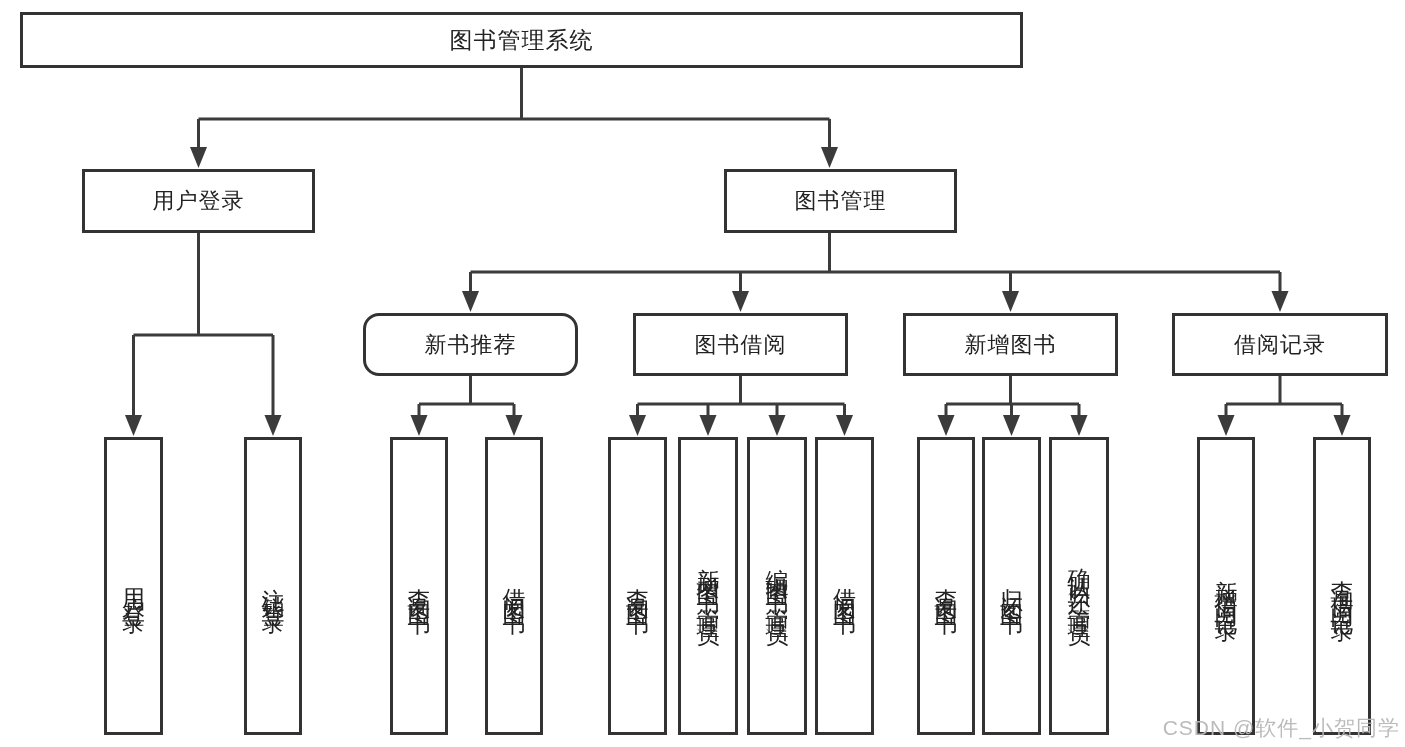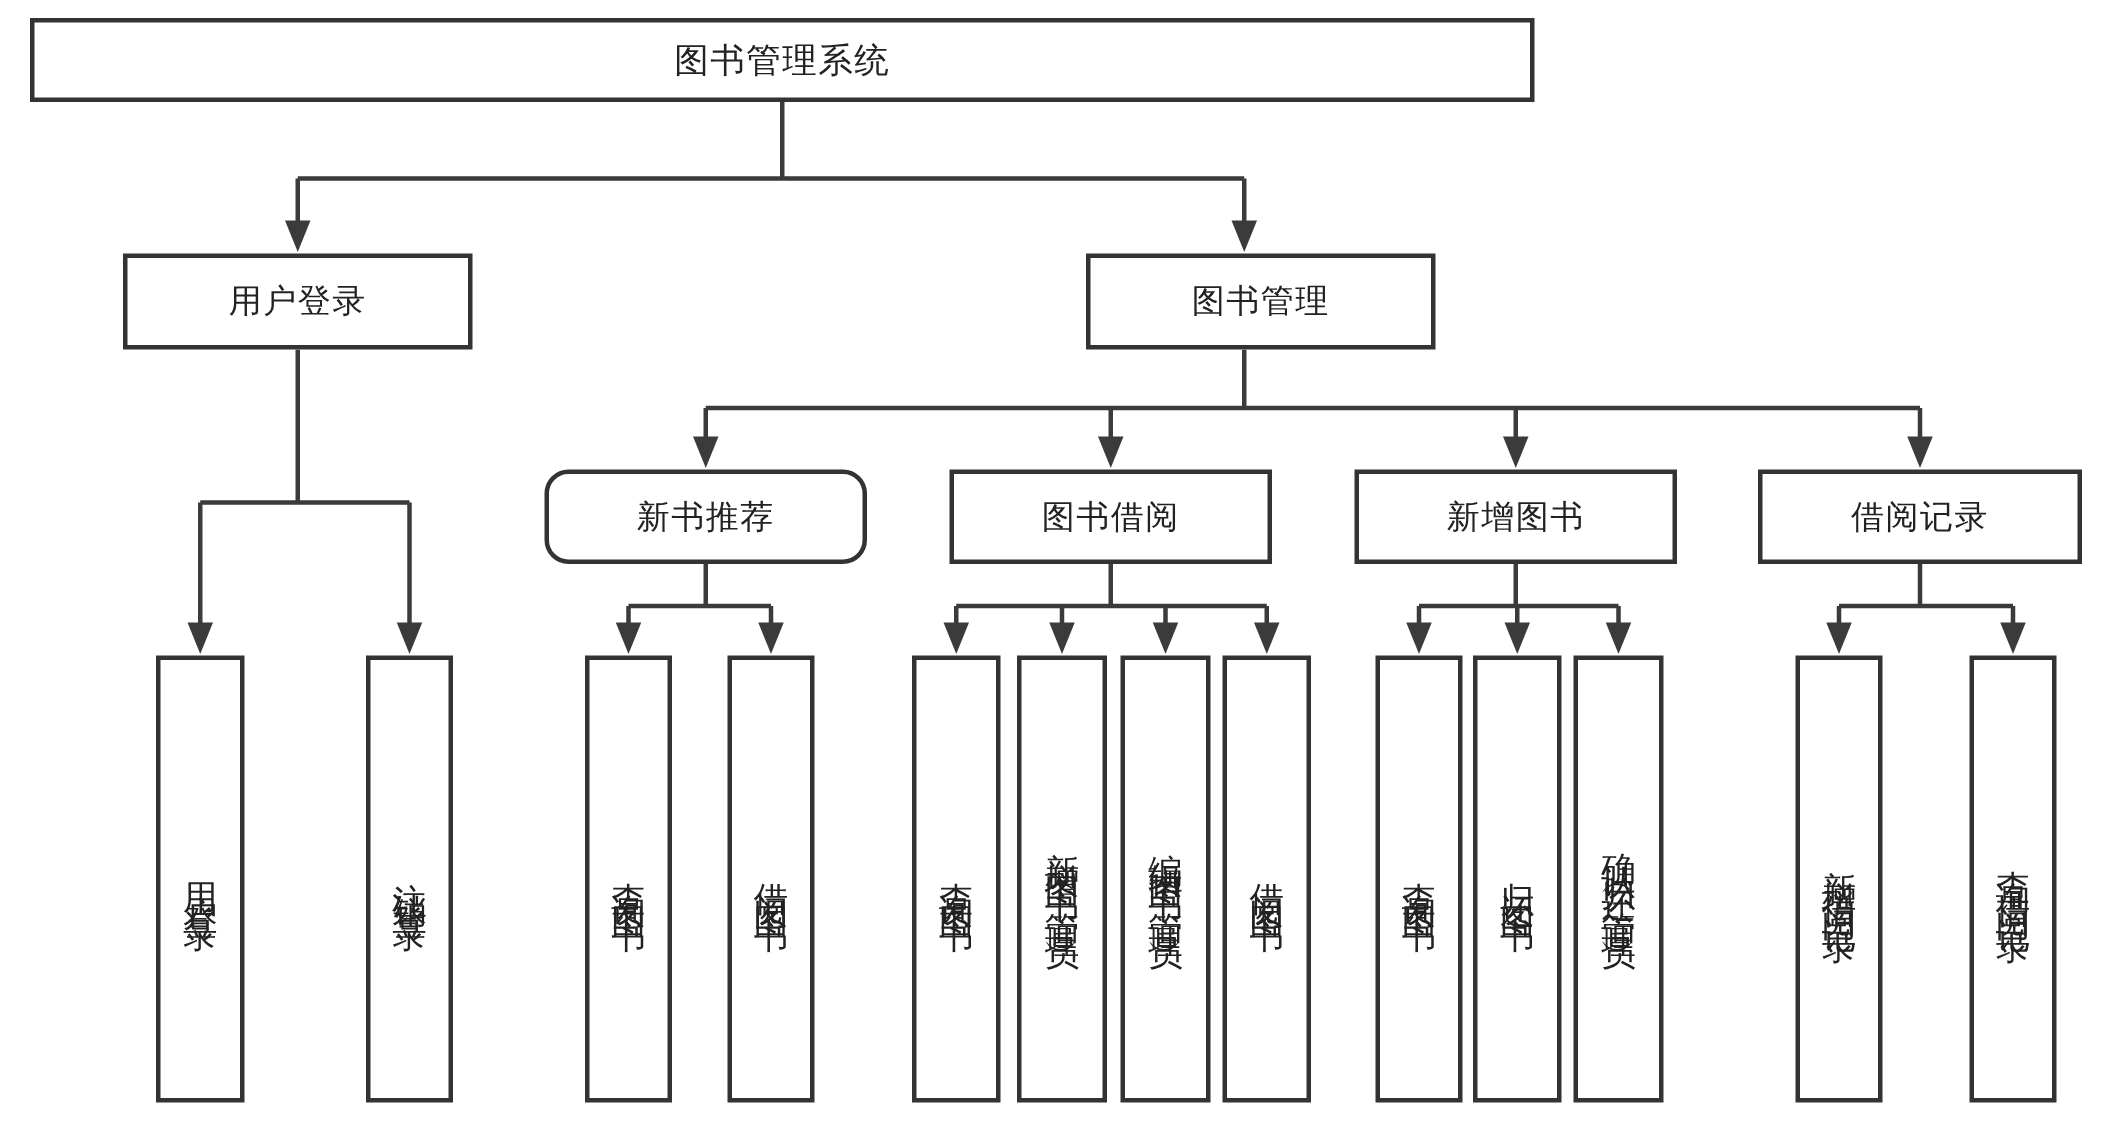--- a/index.html
+++ b/index.html
@@ -127,14 +127,15 @@
   <div class="box leaf" style="left:747px; top:437px; width:60px; height:298px;">编辑图书（管理员）</div>
   <div class="box leaf" style="left:815px; top:437px; width:59px; height:298px;">借阅图书</div>
 
   <div class="box leaf" style="left:917px; top:437px; width:58px; height:298px;">查询图书</div>
   <div class="box leaf" style="left:982px; top:437px; width:59px; height:298px;">归还图书</div>
   <div class="box leaf" style="left:1049px; top:437px; width:60px; height:298px;">确认归还（管理员）</div>
 
   <div class="box leaf" style="left:1197px; top:437px; width:58px; height:298px;">新增借阅记录</div>
   <div class="box leaf" style="left:1313px; top:437px; width:58px; height:298px;">查询借阅记录</div>
 
+  <div class="watermark">CSDN @软件_小贺同学</div>
 
 </div>
 
 </body></html>

